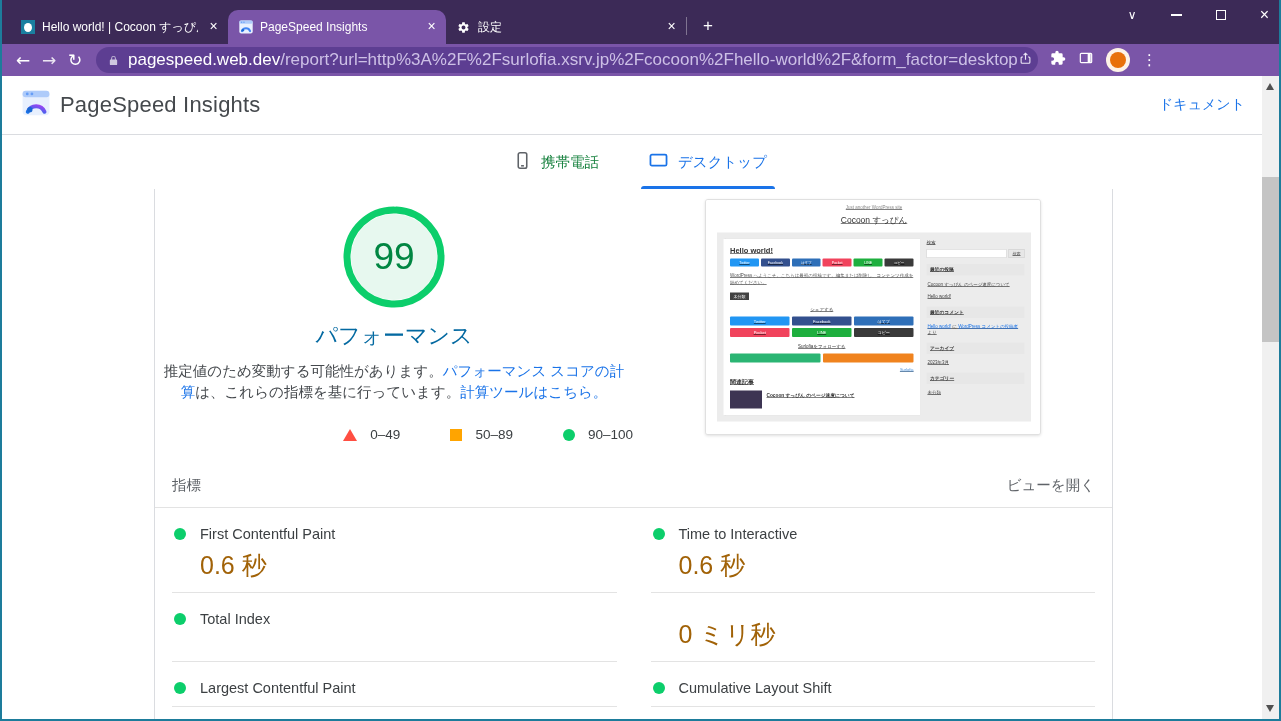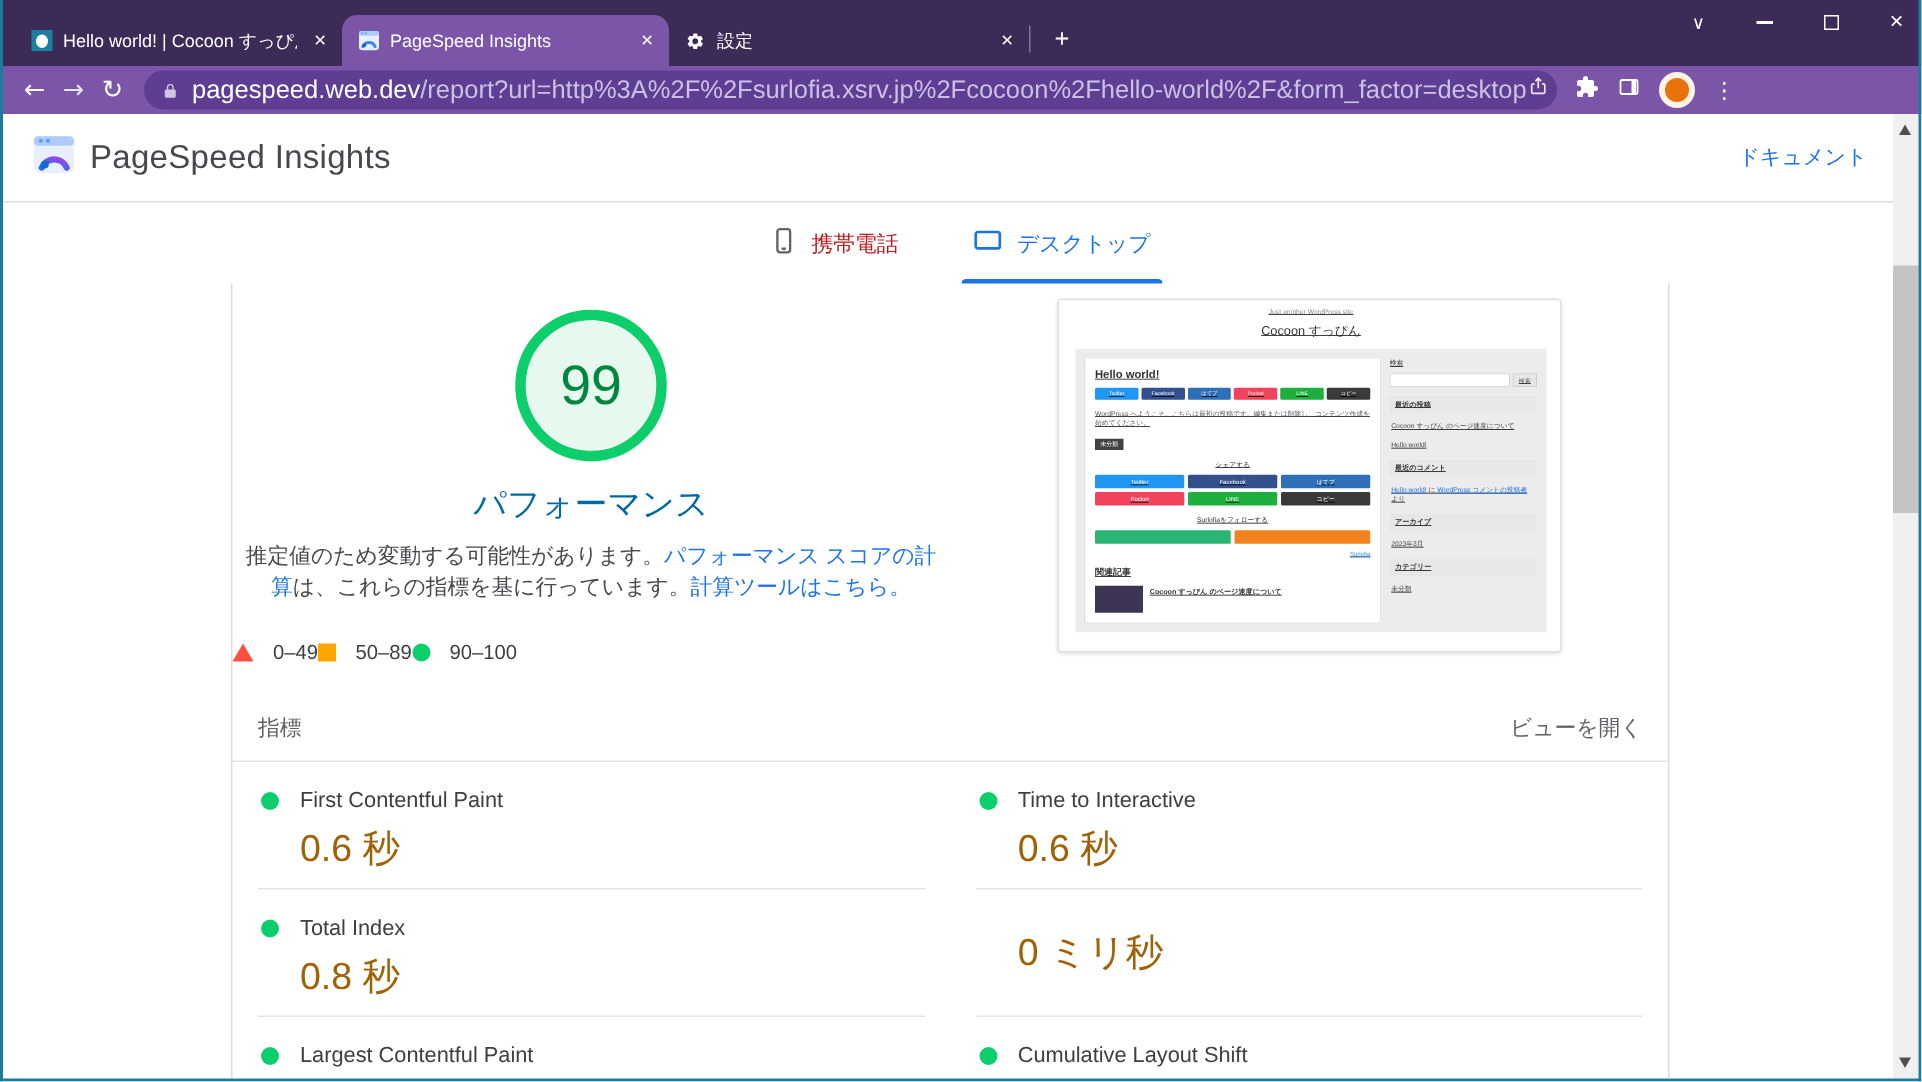--- a/index.html
+++ b/index.html
@@ -45,33 +45,33 @@
 
   
   .page { position:absolute; top:76px; left:2px; right:2px; bottom:2px; background:#fff; overflow:hidden; }
 
   .psi-header { height:59px; border-bottom:1px solid #dadce0; display:flex; align-items:center; padding:0 34px 0 20px; }
   .psi-title { font-size:22px; color:#45494d; margin-left:10px; letter-spacing:.2px; }
   .doc-link { margin-left:auto; font-size:14px; color:#1a73e8; text-decoration:none; }
 
   .device-tabs { height:54px; display:flex; justify-content:center; align-items:center; gap:46px; }
   .dtab { display:flex; align-items:center; gap:10px; font-size:14.5px; height:100%; padding:0 2px; position:relative; }
-  .dtab.inactive { color:#b91c1c; }
+  .dtab.inactive { color:#15803d; }
   .dtab.active { color:#1a73e8; }
   .dtab.active::after { content:""; position:absolute; left:-6px; right:-6px; bottom:0; height:3px; background:#1a73e8; border-radius:3px 3px 0 0; }
 
   .report { margin-left:152px; width:959px; border-left:1px solid #dadce0; border-right:1px solid #dadce0; min-height:531px; }
   .score-row { display:flex; }
   .score-col { width:478px; text-align:center; padding-top:16px; }
   .gauge-wrap { position:relative; width:104px; height:104px; margin:0 auto; }
   .gauge-score { position:absolute; inset:0; display:flex; align-items:center; justify-content:center; font-size:37px; color:#018642; }
   .score-label { margin-top:12px; font-size:22px; color:#0369a1; }
   .score-desc { width:464px; margin:10px auto 0; font-size:14.5px; line-height:21px; color:#45494d; }
   .score-desc a { color:#1a73e8; text-decoration:none; }
-  .legend { display:flex; justify-content:flex-start; margin-top:24px; }
+  .legend { display:flex; justify-content:flex-end; gap:50px; margin-top:24px; }
   .legend-item { display:flex; align-items:center; gap:13px; font-size:13.5px; color:#3c4043; }
   .lg-triangle { width:0; height:0; border-left:7px solid transparent; border-right:7px solid transparent; border-bottom:12px solid #ff4e42; }
   .lg-square { width:12px; height:12px; background:#ffa400; }
   .lg-circle { width:12px; height:12px; border-radius:50%; background:#0cce6b; }
 
   .shot-col { flex:1; display:flex; justify-content:center; padding-top:10px; }
 
   
   .metrics-head { display:flex; justify-content:space-between; align-items:flex-end; padding:0 17px 12px; margin-top:34px; border-bottom:1px solid #e3e3e3; font-size:14.5px; color:#5f6368; }
   .open-view { color:#5f6368; text-decoration:none; }
@@ -368,21 +368,20 @@
             <span class="m-dot"></span>
             <span>Time to Interactive</span>
           </div>
         <div class="metric-value">0.6 秒</div>
       </div>
       <div class="metric">
         <div class="metric-name">
             <span class="m-dot"></span>
             <span>Total Index</span>
           </div>
-        <div class="metric-value">0.8 秒</div>
       </div>
       <div class="metric">
         <div class="metric-value">0 ミリ秒</div>
       </div>
       <div class="metric">
         <div class="metric-name">
             <span class="m-dot"></span>
             <span>Largest Contentful Paint</span>
           </div>
 

